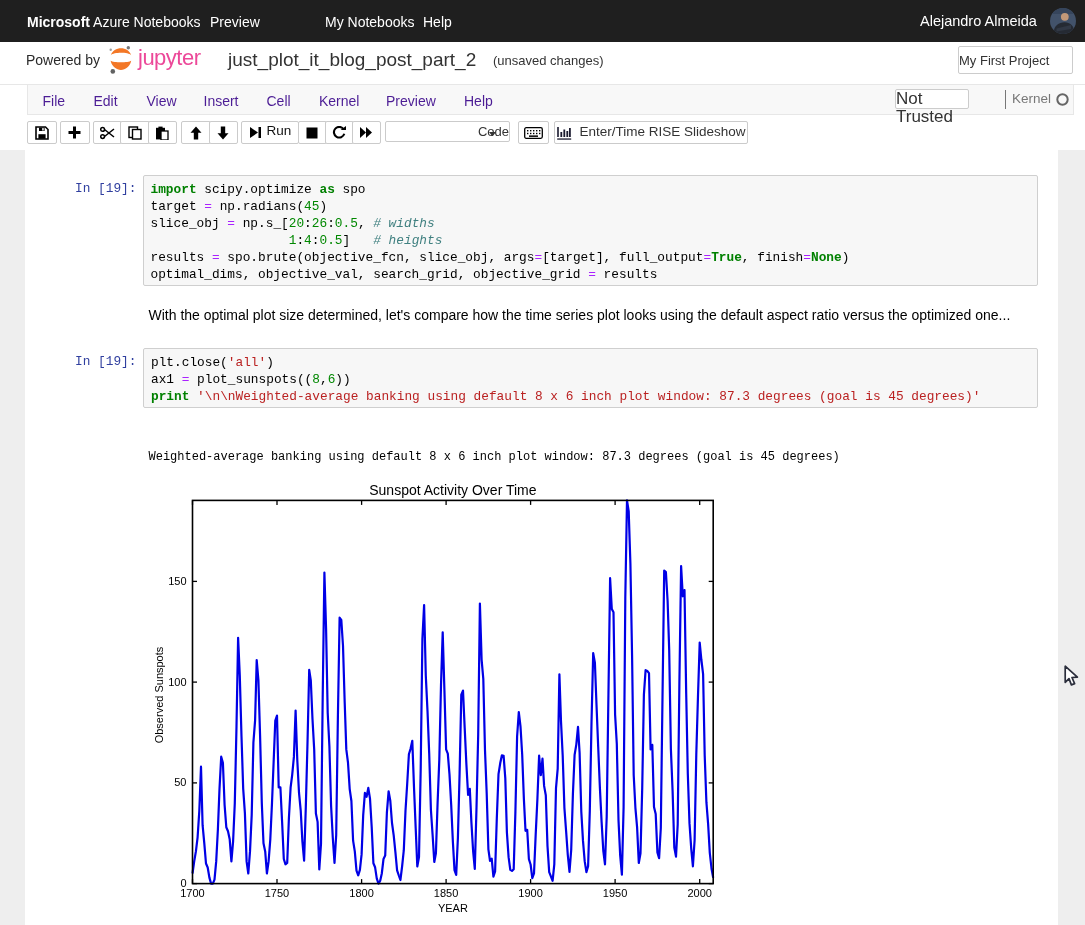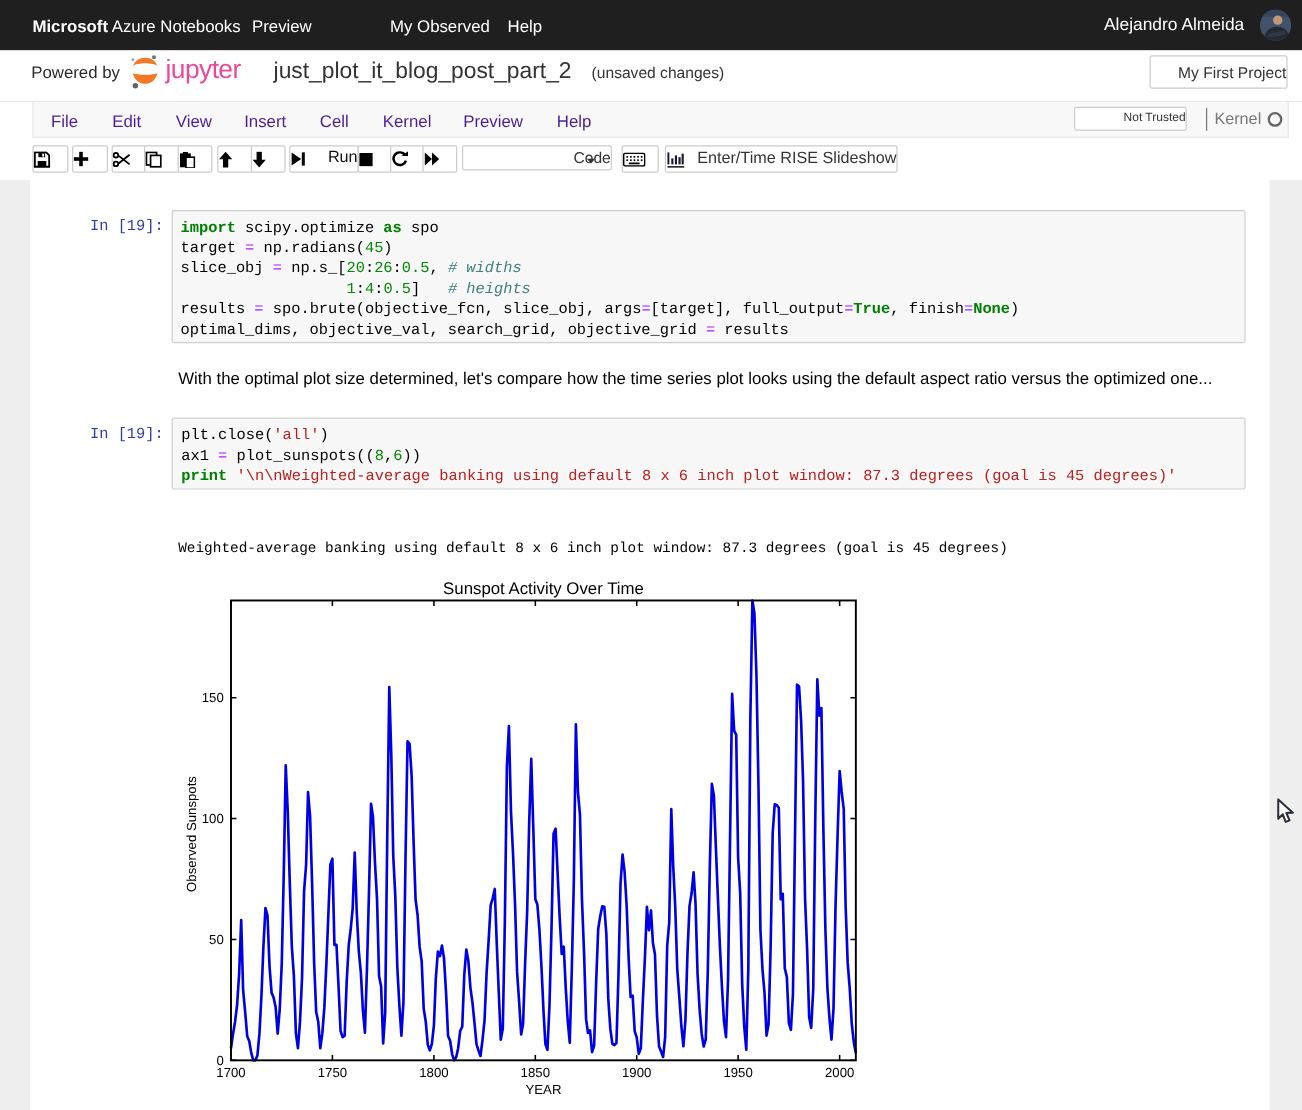--- a/index.html
+++ b/index.html
@@ -4,32 +4,32 @@
 body { width:1085px; height:925px; position:relative; overflow:hidden;
        font-family:"Liberation Sans",sans-serif; background:#fff; }
 .mono { font-family:"Liberation Mono",monospace; }
 .k { color:#008000; font-weight:bold; }
 .n { color:#080; }
 .s { color:#ba2121; }
 .c { color:#408080; font-style:italic; }
 .o { color:#aa22ff; }
 .tbtn { position:absolute; top:121px; height:21px; background:#fff;
   border:1px solid #cbcbcb; border-radius:2px; display:flex;
-  align-items:center; justify-content:space-between; }
+  align-items:center; justify-content:center; }
 .cellbox { position:absolute; background:#f7f7f7; border:1px solid #cfcfcf;
   border-radius:2px; }
 pre.code { font-family:"Liberation Mono",monospace; font-size:12.8px;
   line-height:17px; color:#000; position:absolute; }
 </style></head>
 <body>
 
 <div style="position:absolute;left:0;top:0;width:1085px;height:42px;background:#1f1f1f"></div>
 <div style="position:absolute;left:27px;top:13.5px;color:#fff;font-size:14px"><b>Microsoft</b> Azure Notebooks</div>
 <div style="position:absolute;left:210px;top:13.5px;color:#fff;font-size:14px">Preview</div>
-<div style="position:absolute;left:325px;top:13.5px;color:#fff;font-size:14px">My Observed</div>
+<div style="position:absolute;left:325px;top:13.5px;color:#fff;font-size:14px">My Notebooks</div>
 <div style="position:absolute;left:423px;top:13.5px;color:#fff;font-size:14px">Help</div>
 <div style="position:absolute;left:920px;top:13px;color:#fff;font-size:14.5px">Alejandro Almeida</div>
 <svg width="26" height="26" viewBox="0 0 26 26" style="position:absolute;left:1050px;top:8px">
     <defs>
       <clipPath id="av">
         <circle cx="13" cy="13" r="13"></circle>
       </clipPath>
     </defs>
     <g clip-path="url(#av)">
       <rect width="26" height="26" fill="#42526a"></rect>
@@ -45,34 +45,34 @@
 <svg width="34" height="34" viewBox="0 0 34 34" style="position:absolute;left:103px;top:42px">
 <path d="M 7.9,13.2 C 10.5,3.9 25.5,3.9 28.1,13.2 C 25.4,10.0 10.6,10.0 7.9,13.2 Z" fill="#f37726"></path>
 <path d="M 7.6,18.8 C 10.5,30.9 25.5,30.9 28.2,18.8 C 25.5,20.8 10.5,20.8 7.6,18.8 Z" fill="#f37726"></path>
 <circle cx="7.7" cy="7.7" r="1.2" fill="#9e9e9e"></circle>
 <circle cx="25.3" cy="5.7" r="1.7" fill="#767677"></circle>
 <circle cx="9.8" cy="29.4" r="2.3" fill="#616262"></circle>
 </svg>
 <div style="position:absolute;left:138px;top:45px;font-size:22px;color:#ec4899;letter-spacing:-0.5px">jupyter</div>
 <div style="position:absolute;left:228px;top:49px;font-size:19px;color:#333">just_plot_it_blog_post_part_2</div>
 <div style="position:absolute;left:493px;top:53px;font-size:13px;color:#333">(unsaved changes)</div>
-<div style="position:absolute;left:958px;top:46px;width:115px;height:28px;background:#fff;border:1px solid #ccc;border-radius:2px;line-height:28px;text-align:right;font-size:13px;color:#333;box-sizing:border-box">My First Project</div>
+<div style="position:absolute;left:958px;top:46px;width:115px;height:28px;background:#fff;border:1px solid #ccc;border-radius:2px;line-height:28px;text-align:left;font-size:13px;color:#333;box-sizing:border-box">My First Project</div>
 
 <div style="position:absolute;left:27px;top:85px;width:1047px;height:30px;background:#f8f8f8;border-left:1px solid #e7e7e7;border-right:1px solid #e7e7e7;border-bottom:1px solid #e7e7e7;box-sizing:border-box"></div>
 <div style="position:absolute;left:0;top:85px;width:1085px;height:30px;font-size:14px;color:#4c1d95">
     <span style="position:absolute;left:42.5px;top:8px">File</span>
 <span style="position:absolute;left:93.5px;top:8px">Edit</span>
 <span style="position:absolute;left:146.5px;top:8px">View</span>
 <span style="position:absolute;left:203.5px;top:8px">Insert</span>
 <span style="position:absolute;left:266.5px;top:8px">Cell</span>
 <span style="position:absolute;left:319px;top:8px">Kernel</span>
 <span style="position:absolute;left:386px;top:8px">Preview</span>
 <span style="position:absolute;left:464px;top:8px">Help</span>
   </div>
-<div style="position:absolute;left:895px;top:89px;width:94px;height:20px;background:#fff;border:1px solid #ccc;border-radius:2px;box-sizing:border-box;text-align:right;line-height:18px;font-size:10px;color:#333">Not Trusted</div>
+<div style="position:absolute;left:895px;top:89px;width:74px;height:20px;background:#fff;border:1px solid #ccc;border-radius:2px;box-sizing:border-box;text-align:left;line-height:18px;font-size:17px;color:#333">Not Trusted</div>
 <div style="position:absolute;left:1005px;top:90px;width:1px;height:19px;background:#777"></div>
 <div style="position:absolute;left:1012px;top:91px;font-size:13.5px;color:#777">Kernel</div>
 <svg width="13" height="13" viewBox="0 0 13 13" style="position:absolute;left:1056px;top:93px">
     <circle cx="6.5" cy="6.5" r="5.2" fill="none" stroke="#666" stroke-width="2"></circle>
   </svg>
 
 <div class="tbtn" style="left:27px;width:27.5px">
     <svg width="14" height="14" viewBox="0 0 14 14" style="">
       <path d="M1,1 h9.5 L13,3.5 V13 H1 Z" fill="none" stroke="#000" stroke-width="1.6"></path>
       <rect x="4" y="1.6" width="5.6" height="3.4" fill="#000"></rect>

